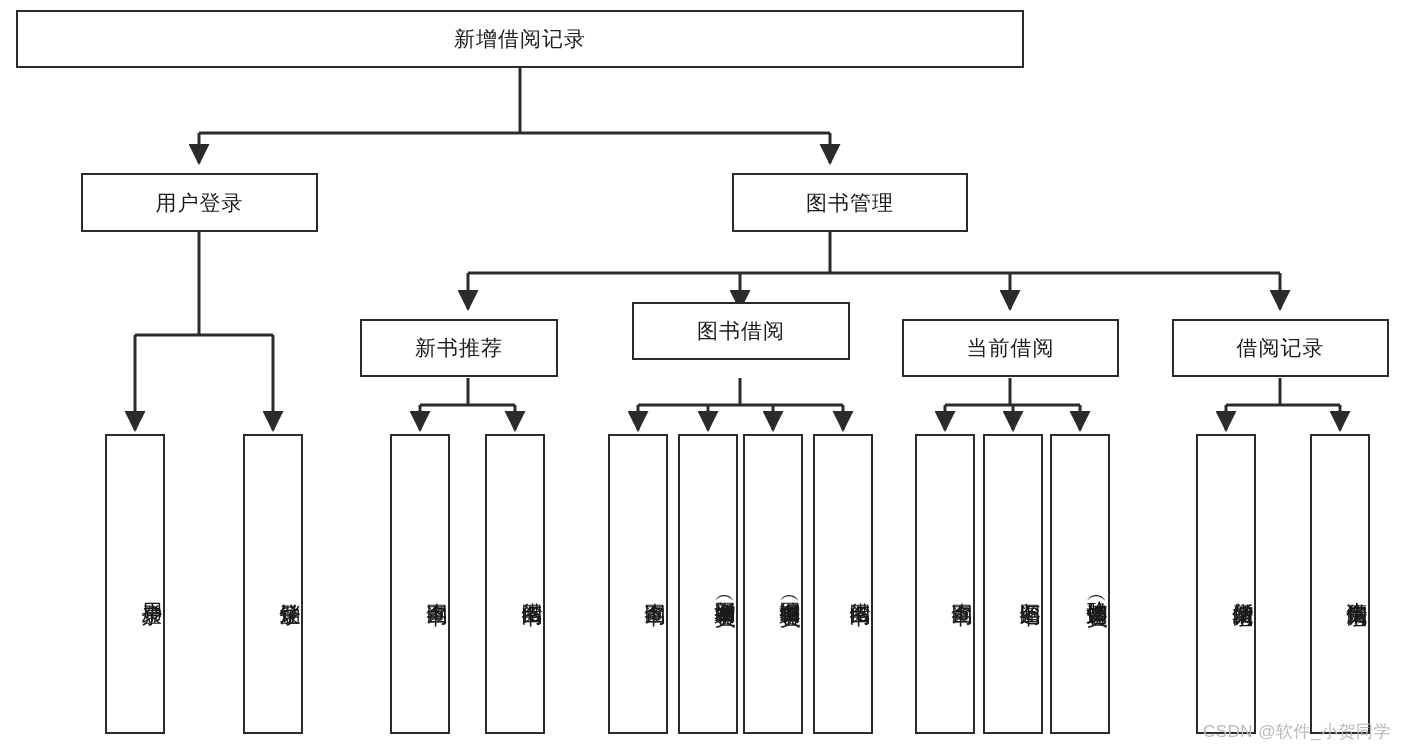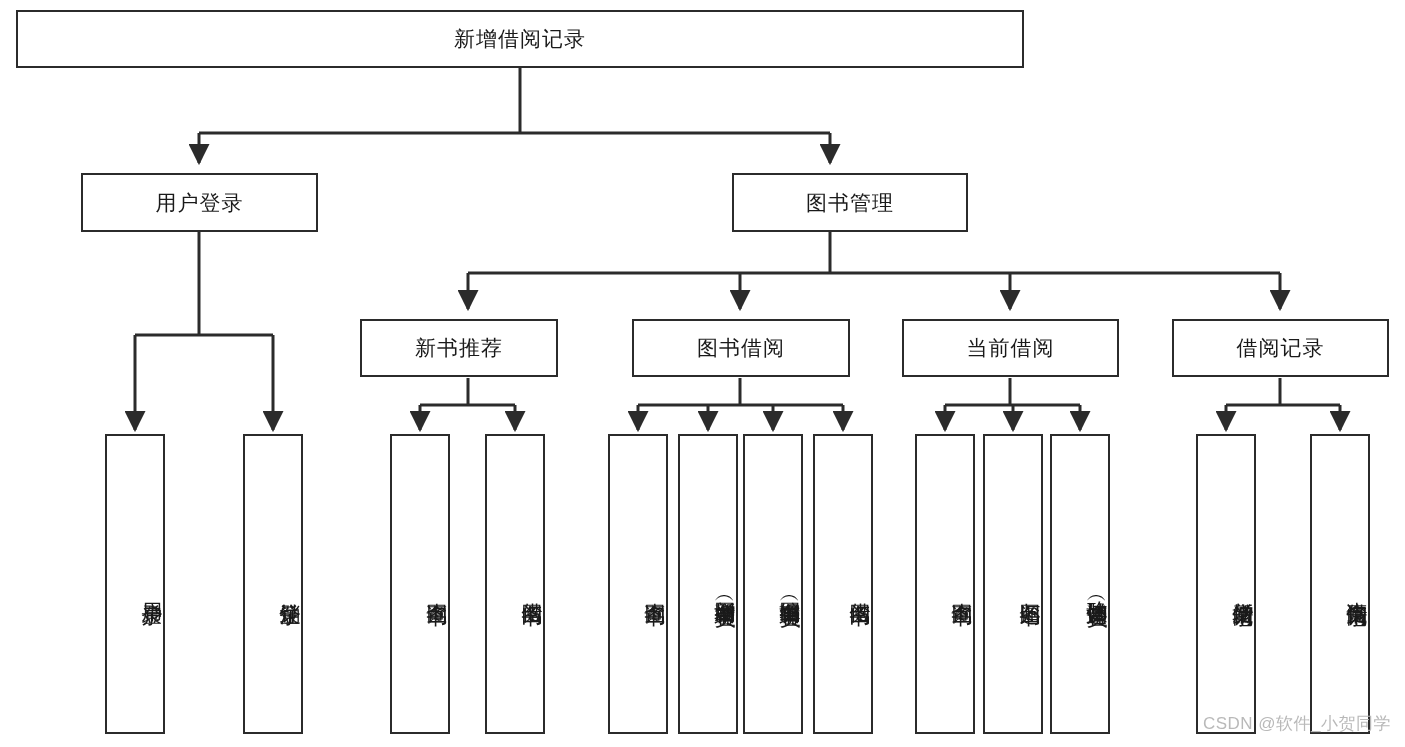--- a/index.html
+++ b/index.html
@@ -49,21 +49,21 @@
     line-height: 1.05;
   }
   .node.v .vtext {
     writing-mode: vertical-rl;
     text-orientation: upright;
     white-space: nowrap;
   }
   #watermark {
     position: absolute;
     right: 14px;
-    bottom: 12px;
+    bottom: 4px;
     font-size: 17px;
     color: #b9b9b9;
     letter-spacing: 0.5px;
     white-space: nowrap;
     pointer-events: none;
   }
 </style>
 </head>
 <body>
 
@@ -128,21 +128,21 @@
   </div>
 
   <div class="node h" style="left:732px; top:173px; width:236px; height:59px;">
     <span>图书管理</span>
   </div>
 
   <div class="node h" style="left:360px; top:319px; width:198px; height:58px;">
     <span>新书推荐</span>
   </div>
 
-  <div class="node h" style="left:632px; top:319px; width:218px; height:58px;">
+  <div class="node h" style="left:632px; top:302px; width:218px; height:58px;">
     <span>图书借阅</span>
   </div>
 
   <div class="node h" style="left:902px; top:319px; width:217px; height:58px;">
     <span>当前借阅</span>
   </div>
 
   <div class="node h" style="left:1172px; top:319px; width:217px; height:58px;align-items:center;">
     <span>借阅记录</span>
   </div>

